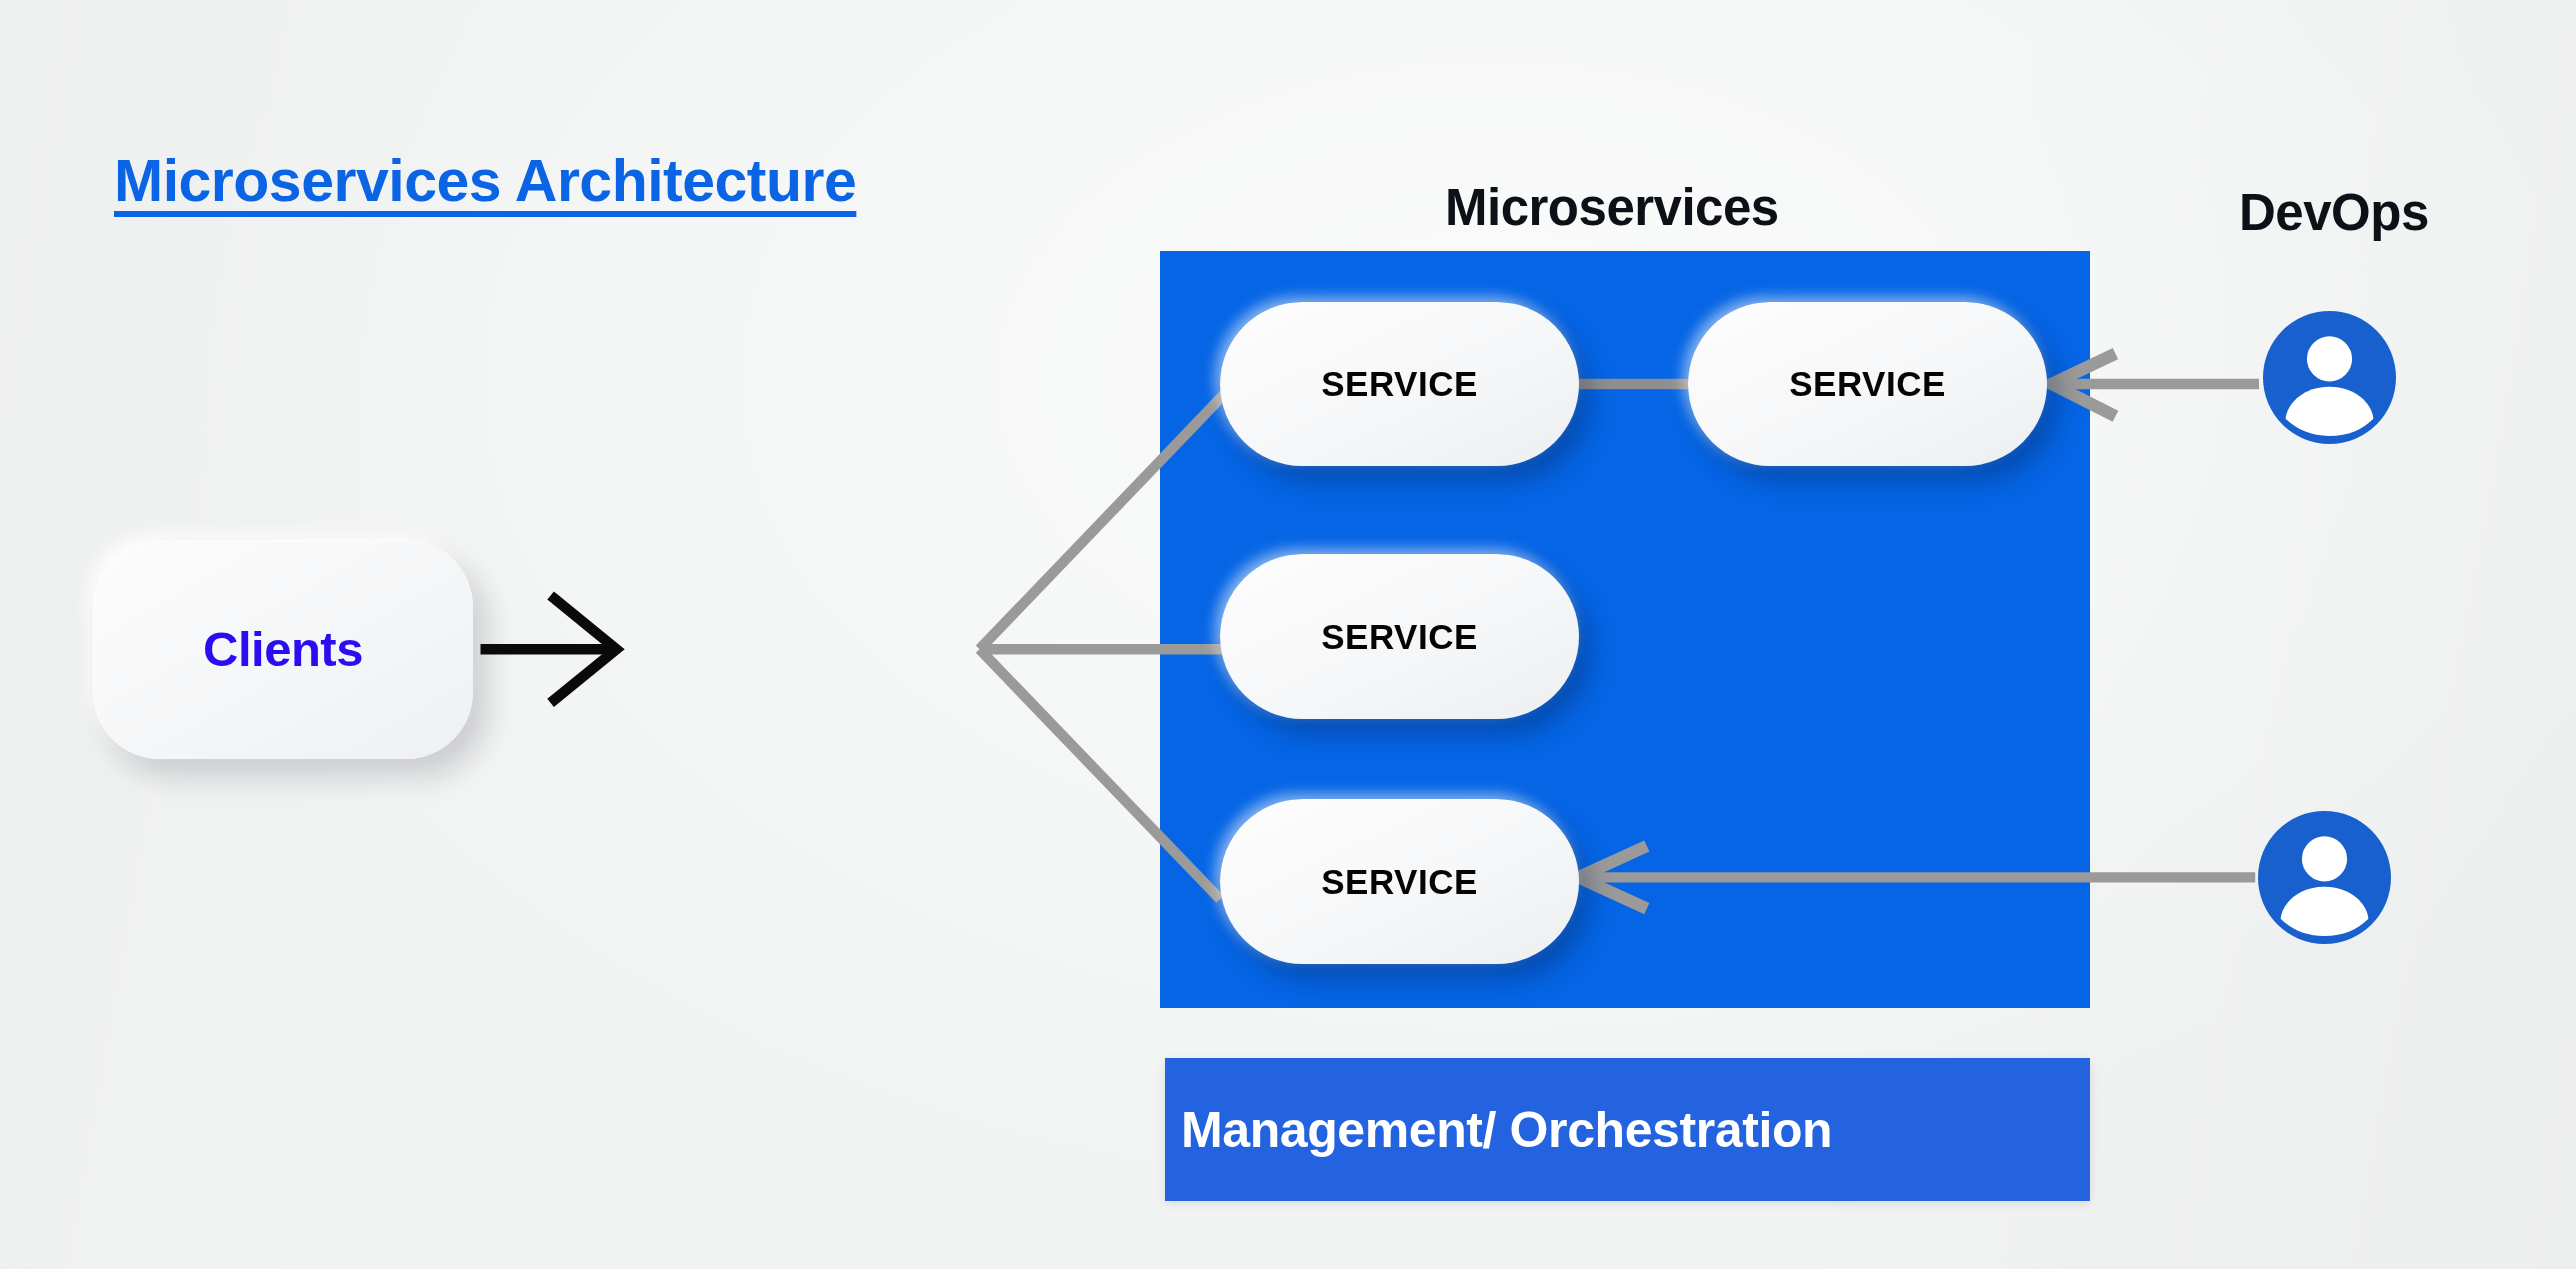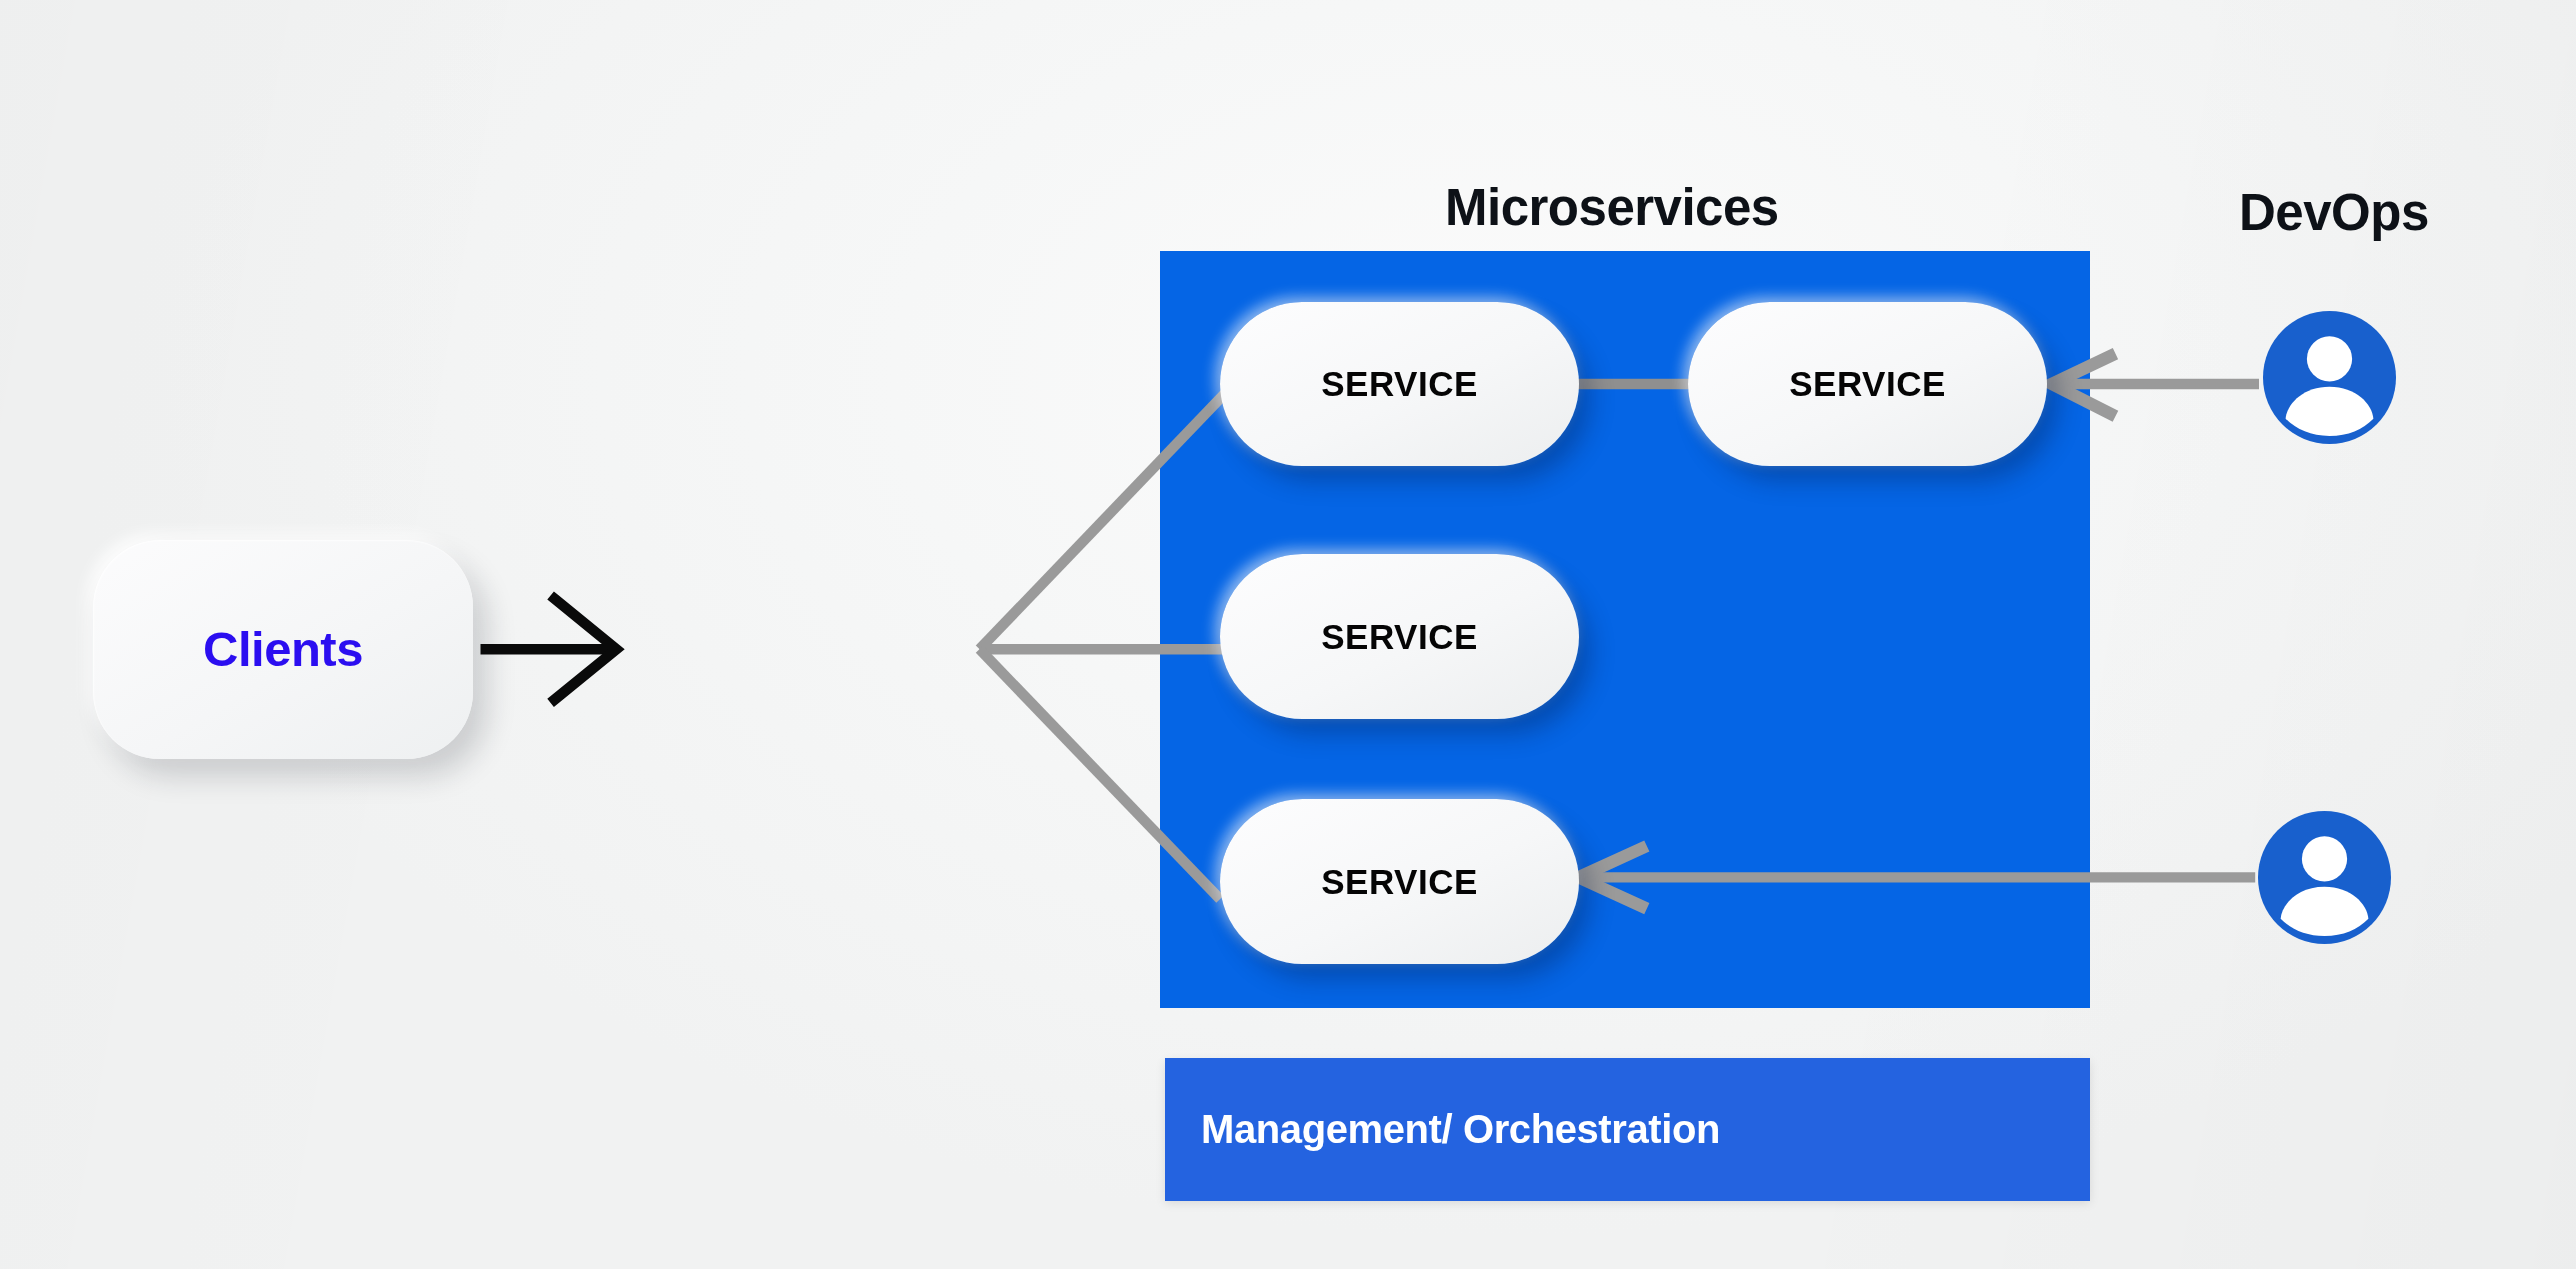--- a/index.html
+++ b/index.html
@@ -85,25 +85,25 @@
     top: 1058px;
     width: 925px;
     height: 143px;
     background: #2463e0;
     display: flex;
     align-items: center;
     box-shadow: 0 2.9px 9.5px rgba(0,0,0,0.10);
   }
   .orchestration-bar .bar-text {
     color: #ffffff;
-    font-size: 40px;
+    font-size: 50px;
     font-weight: 700;
     font-stretch: condensed;
     letter-spacing: -0.4px;
-    padding-left: 36px;
+    padding-left: 16px;
     white-space: nowrap;
   }
 
   
   .card {
     position: absolute;
     background: linear-gradient(150deg, #fcfcfd 0%, #f5f6f7 55%, #eef0f1 100%);
     border-radius: 61px;
     display: flex;
     align-items: center;
@@ -186,20 +186,21 @@
     height: 1269px;
     pointer-events: none;
     z-index: 4;
   }
 </style>
 </head>
 <body>
 
 <div id="stage">
 
+  <div class="title">Microservices Architecture</div>
 
   <div class="section-label label-microservices">Microservices</div>
 
   <div class="section-label label-devops">DevOps</div>
 
   <div class="blue-panel"></div>
 
   <svg id="connectors" viewBox="0 0 2709 1335">
 
     <g>

